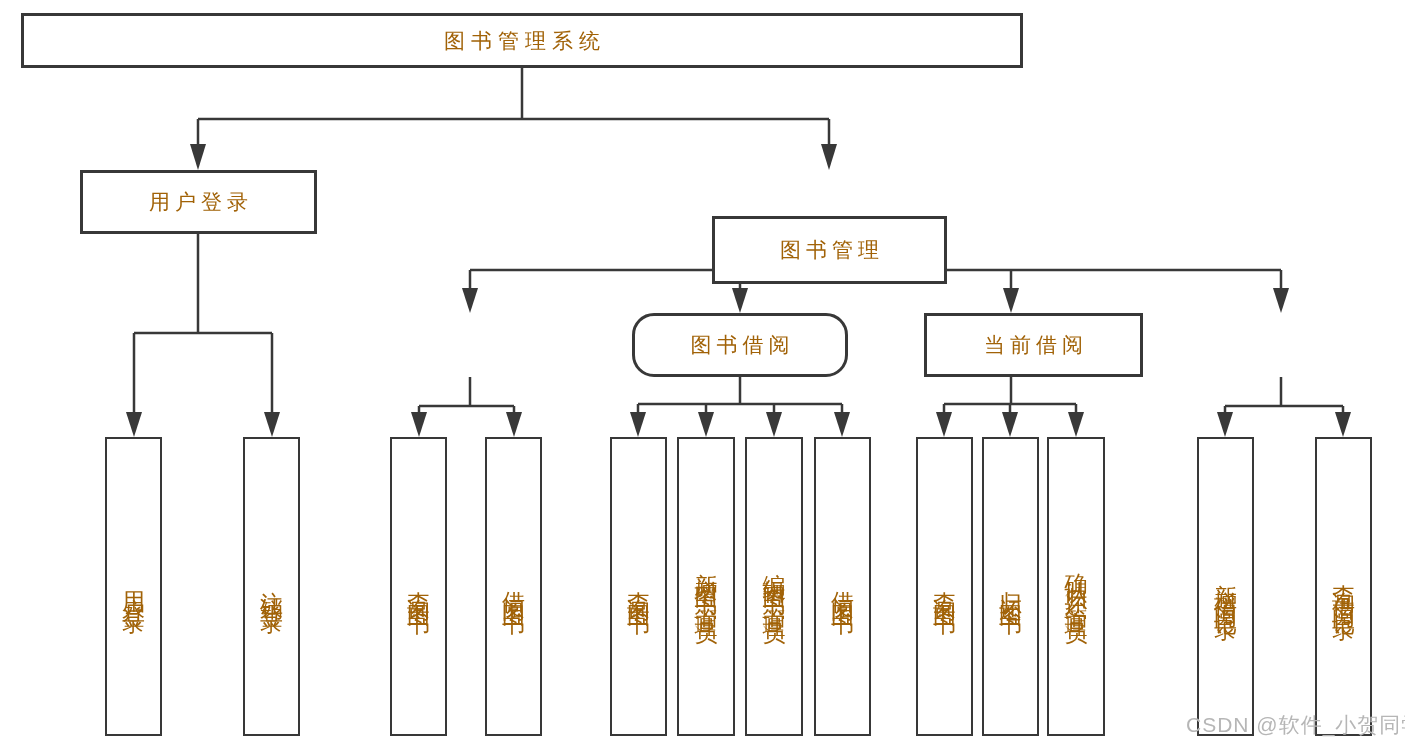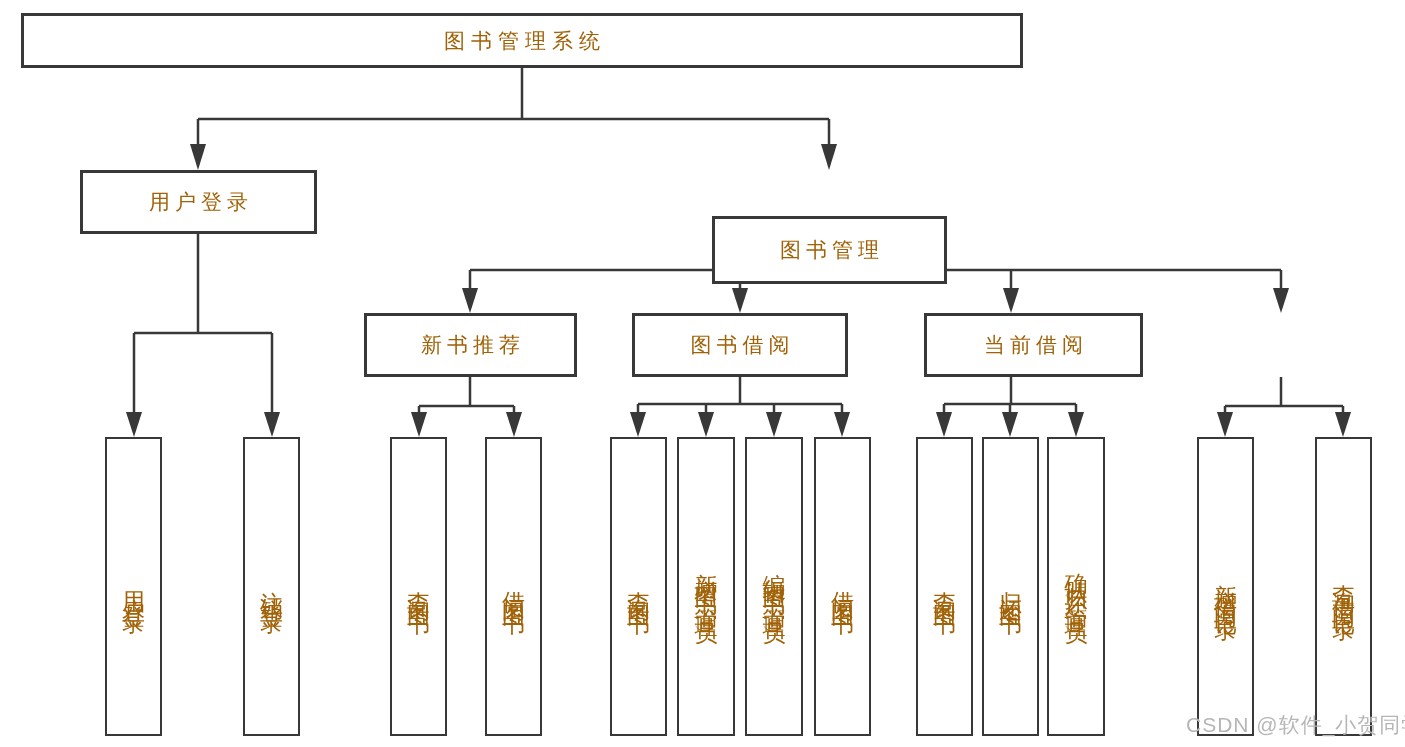--- a/index.html
+++ b/index.html
@@ -52,21 +52,21 @@
     letter-spacing: 7px;
     border-width: 2.5px;
     line-height: 1;
   }
   
   .n-user-login   { left: 80px;  top: 170px; width: 237px; height: 64px; }
   .n-book-mgmt    { left: 712px; top: 170px; width: 235px; height: 68px; margin-top: 46px; }
   
   .box.l3 { top: 313px; height: 64px; }
   .n-new-book     { left: 364px;  width: 213px; }
-  .n-book-borrow  { left: 632px;  width: 216px; }
+  .n-book-borrow  { left: 632px;  width: 216px; border-radius: 22px; }
   .n-cur-borrow   { left: 902px;  width: 219px; margin-left: 22px; }
   .n-borrow-rec   { left: 1172px; width: 218px; }
   
   .lf-user-login    { left: 105px;  width: 57px; }
   .lf-logout        { left: 243px;  width: 57px; }
   .lf-rec-query     { left: 390px;  width: 57px; }
   .lf-rec-borrow    { left: 485px;  width: 57px; }
   .lf-bb-query      { left: 610px;  width: 57px; }
   .lf-bb-add        { left: 677px;  width: 58px; }
   .lf-bb-edit       { left: 745px;  width: 58px; }
@@ -121,21 +121,20 @@
       <polygon points="1217,412 1233,412 1225,437"></polygon>
       <polygon points="1335,412 1351,412 1343,437"></polygon>
     </g>
   </svg>
 
   <div class="box h root">图书管理系统</div>
 
   <div class="box h n-user-login">用户登录</div>
   <div class="box h n-book-mgmt">图书管理</div>
 
-  <div class="box h l3 n-new-book">新书推荐</div>
   <div class="box h l3 n-book-borrow">图书借阅</div>
   <div class="box h l3 n-cur-borrow">当前借阅</div>
 
   <div class="box v lf-user-login">用户登录</div>
   <div class="box v lf-logout">注销登录</div>
 
   <div class="box v lf-rec-query">查询图书</div>
   <div class="box v lf-rec-borrow">借阅图书</div>
 
   <div class="box v lf-bb-query">查询图书</div>

